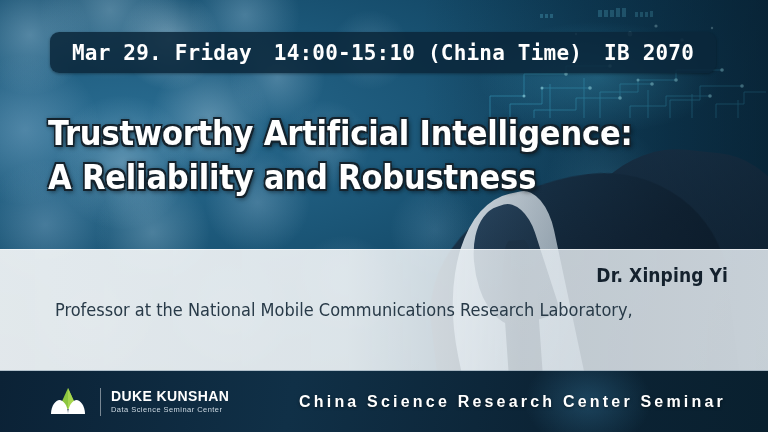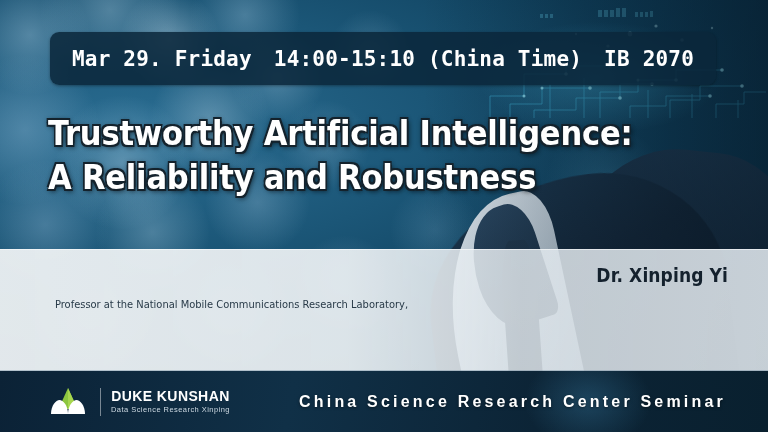--- a/index.html
+++ b/index.html
@@ -64,21 +64,21 @@
   }
   .tie{
     left:506px;top:240px;width:34px;height:190px;
     background:linear-gradient(180deg,#21384d,#101f2e);
     border-radius:30% 30% 20% 20%;
     transform:rotate(-4deg);
   }
 
   
   .infobar{
-    position:absolute;left:50px;top:32px;width:666px;height:53px;
+    position:absolute;left:50px;top:32px;width:666px;height:41px;
     background:rgba(10,38,58,.86);
     border-radius:9px;
     display:flex;align-items:center;
     padding:0 22px;
     color:#ffffff;
     font-weight:bold;
     font-size:21px;
     letter-spacing:.2px;
     font-family:"DejaVu Sans Mono","Liberation Mono",monospace;
     box-shadow:0 1px 3px rgba(0,0,0,.35);
@@ -114,38 +114,38 @@
     border-bottom:1px solid rgba(120,145,165,.45);
   }
   .panel-inner{position:absolute;left:55px;top:14px;right:40px;}
   .sp-name{
     color:#14212d;font-weight:bold;font-size:19px;
     letter-spacing:.1px;margin:0 0 11px 0;
     font-family:"DejaVu Sans Condensed","Liberation Sans",sans-serif;
     text-align:right;
   }
   .sp-aff{
-    color:#283a48;font-size:11px;line-height:1.45;margin:0;
+    color:#283a48;font-size:18px;line-height:1.45;margin:0;
     font-family:"DejaVu Sans Condensed","Liberation Sans",sans-serif;
   }
   .sp-aff span{display:block;white-space:nowrap;}
 
   
   .footer{
     position:absolute;left:0;top:371px;width:768px;height:61px;
     background:linear-gradient(100deg,#0b2236 0%, #103047 38%, #0c2436 70%, #09202f 100%);
     overflow:hidden;
   }
   .footer-glow{
     position:absolute;right:90px;top:-40px;width:180px;height:140px;border-radius:50%;
     background:radial-gradient(closest-side, rgba(60,130,170,.35), rgba(60,130,170,0) 70%);
   }
   .footer-inner{position:absolute;inset:0;display:flex;align-items:center;}
 
-  .logo-wrap{display:flex;align-items:center;margin-left:48px;text-align:center;}
+  .logo-wrap{display:flex;align-items:center;margin-left:48px;}
   .logo-mark{width:40px;height:30px;display:block;}
   .logo-div{width:1px;height:28px;background:rgba(255,255,255,.45);margin:0 10px 0 12px;}
   .logo-text{line-height:1;}
   .logo-title{
     color:#ffffff;font-size:14px;font-weight:bold;letter-spacing:.4px;
     font-family:"Liberation Sans",sans-serif;display:block;
   }
   .logo-sub{
     color:#cdd9e2;font-size:7.5px;letter-spacing:.45px;margin-top:3px;display:block;
     font-family:"Liberation Sans",sans-serif;
@@ -288,21 +288,21 @@
       <div class="logo-wrap">
         <svg class="logo-mark" viewBox="0 0 40 30">
           <path d="M20 1 L29.5 22 L10.5 22 Z" fill="#8cc63f"></path>
           <path d="M20 1 L29.5 22 L20 22 Z" fill="#a7d64f"></path>
           <path d="M3 27 C3 18.5 8 13 11.5 13 C15 13 20 18.5 20 27 Z" fill="#ffffff"></path>
           <path d="M20 27 C20 18.5 25 13 28.5 13 C32 13 37 18.5 37 27 Z" fill="#ffffff"></path>
         </svg>
         <div class="logo-div"></div>
         <div class="logo-text">
           <span class="logo-title">DUKE KUNSHAN</span>
-          <span class="logo-sub">Data Science Research Xinping</span>
+          <span class="logo-sub">Data Science Seminar Center</span>
         </div>
       </div>
 
       <div class="seminar">China Science Research Center Seminar</div>
     </div>
   </div>
 
 </div>
 
 </body></html>

